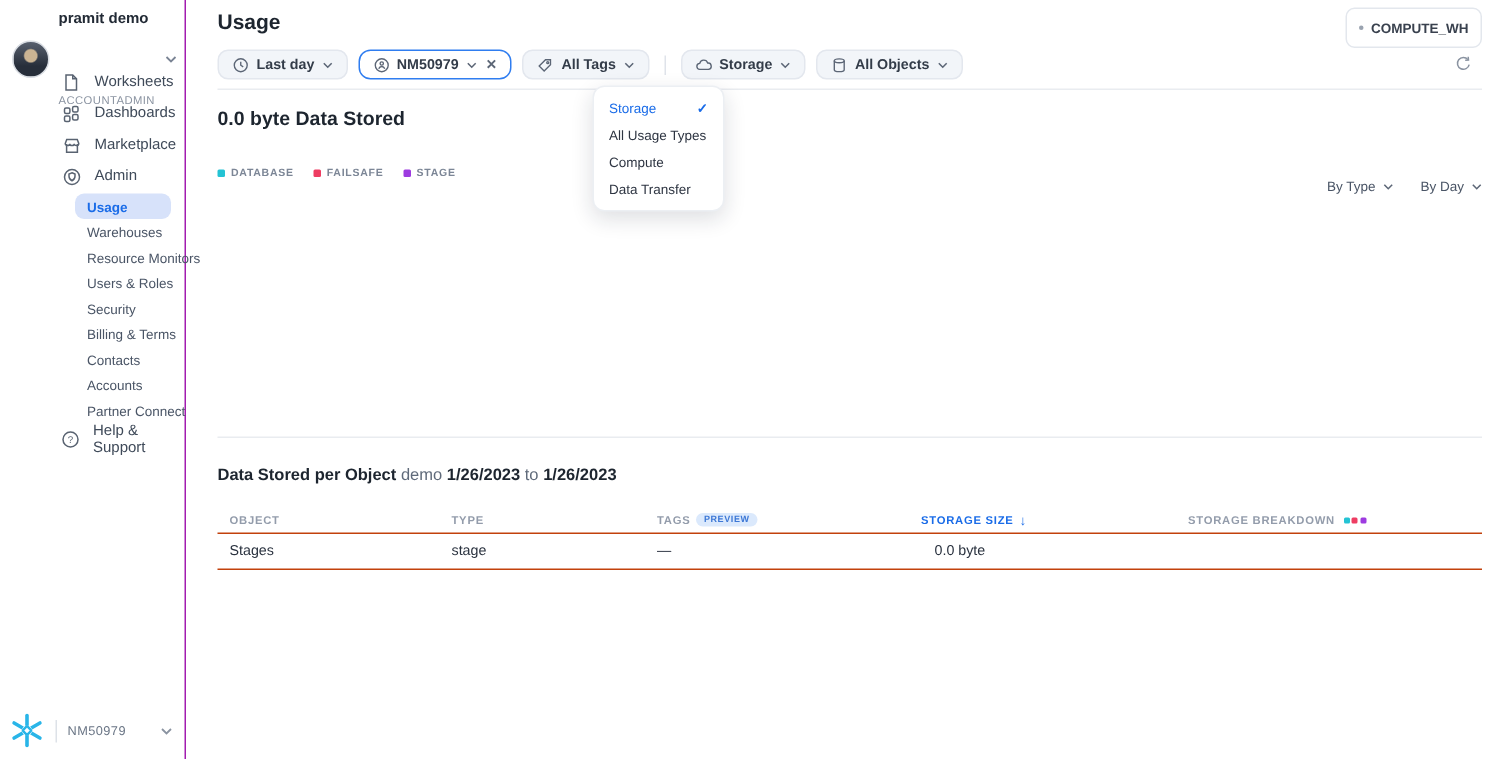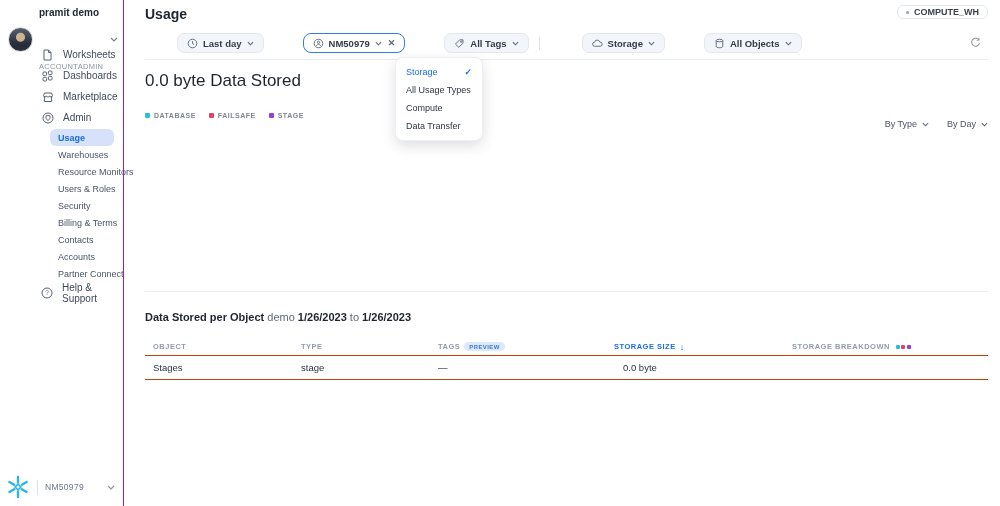--- a/index.html
+++ b/index.html
@@ -28,39 +28,39 @@
   .subnav-item.selected{background:#d7e2fa;color:#1a6ce8;font-weight:bold;}
   .side-bottom{position:absolute;bottom:7px;left:6px;display:flex;align-items:center;gap:7px;}
   .blogo{width:24px;height:24px;}
   .bsep{width:1px;height:15px;background:#dde2e8;}
   .bacct{font-size:8.5px;color:#6b7686;letter-spacing:.3px;}
   .bchev{color:#8a93a1;margin-left:16px;}
 
   
   .main{position:absolute;left:124px;top:0;right:0;bottom:0;}
   .page-title{position:absolute;left:21px;top:6px;font-size:14px;font-weight:bold;color:#1d252f;}
-  .wh-btn{position:absolute;right:12px;top:5px;height:14px;display:flex;align-items:center;gap:5px;
+  .wh-btn{position:absolute;right:12px;top:5px;height:27px;display:flex;align-items:center;gap:5px;
           padding:0 8px;border:1px solid #e3e7ed;border-radius:6px;background:#fff;
           font-size:9px;font-weight:600;color:#39414e;cursor:pointer;box-sizing:border-box;}
   .wh-dot{width:3px;height:3px;border-radius:50%;background:#9aa3b0;}
 
   .filterbar{position:absolute;left:21px;top:33px;display:flex;align-items:center;gap:7px;}
   .fbtn{height:20px;display:flex;align-items:center;gap:5px;padding:0 9px;background:#f2f5f9;
         border:1px solid #e3e7ee;border-radius:7px;font-size:9.5px;font-weight:600;color:#333c49;
-        cursor:pointer;box-sizing:border-box;white-space:nowrap;margin-left:32px;}
+        cursor:pointer;box-sizing:border-box;white-space:nowrap;}
   .fbtn.active{background:#fff;border:1.5px solid #2f7df0;border-radius:8px;}
   .ficon{color:#5c6676;display:flex;}
   .chev{color:#5c6676;display:flex;}
   .close-x{font-size:9px;color:#5c6676;margin-left:1px;cursor:pointer;}
   .fsep{width:1px;height:13px;background:#dfe3ea;margin:0 3px;}
   .refresh{position:absolute;right:19px;top:37px;color:#8a93a1;cursor:pointer;}
 
   .divider{position:absolute;left:21px;right:12px;height:1px;background:#e9ecf0;}
 
-  .chart-heading{position:absolute;left:21px;top:71px;font-size:17px;font-weight:normal;color:#1d252f;}
+  .chart-heading{position:absolute;left:21px;top:71px;font-size:13px;font-weight:bold;color:#1d252f;}
   .chart-controls{position:absolute;right:12px;top:75px;display:flex;gap:18px;}
   .ctrl{display:flex;align-items:center;gap:5px;font-size:9px;color:#4a5566;cursor:pointer;margin-top:44px;}
   .legend{position:absolute;left:21px;top:112px;display:flex;gap:13px;align-items:center;}
   .legend-item{display:flex;align-items:center;gap:4px;font-size:7px;font-weight:600;
                letter-spacing:.5px;color:#7c8696;}
   .ldot{width:5px;height:5px;border-radius:1px;}
 
   .menu{position:absolute;left:271px;top:57px;width:86px;background:#fff;border:1px solid #eceff3;
         border-radius:8px;box-shadow:0 5px 14px rgba(20,30,50,.14);padding:5px 0;z-index:5;}
   .menu-item{display:flex;align-items:center;justify-content:space-between;padding:4px 10px;

